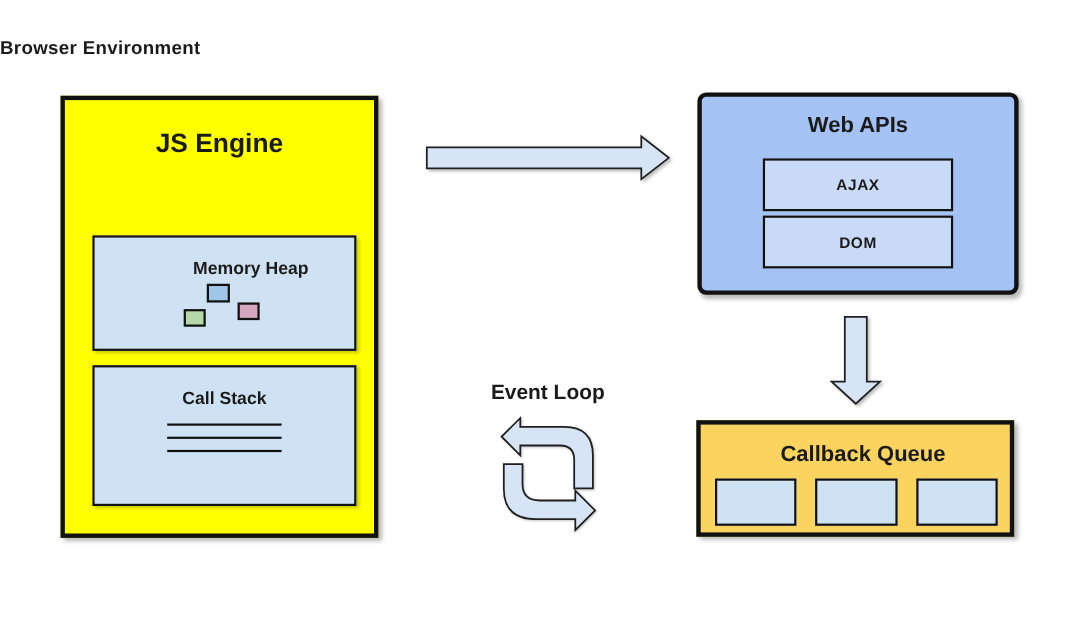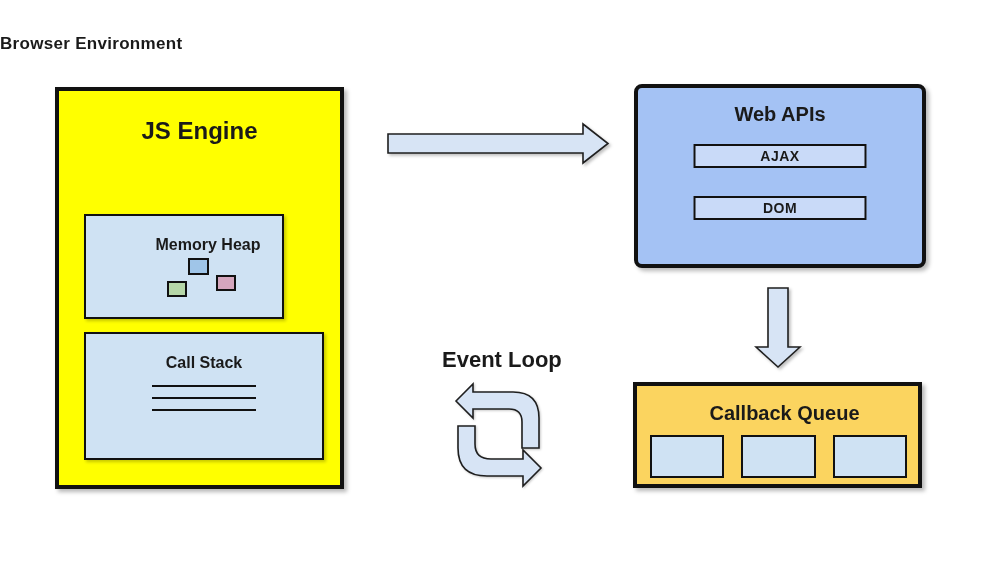--- a/index.html
+++ b/index.html
@@ -21,59 +21,59 @@
   .title{position:absolute;top:34px;left:0;width:100%;text-align:left;
          font-size:17px;font-weight:700;letter-spacing:.3px;}
 
   
   .js-engine{position:absolute;left:55px;top:87px;width:289px;height:402px;
              background:var(--js-engine-fill);border:4px solid var(--border);
              box-shadow:3px 3px 4px rgba(0,0,0,.28);}
   .js-engine-label{margin-top:26px;text-align:center;font-size:24px;font-weight:800;}
   .panel{position:absolute;background:var(--panel-fill);border:2px solid var(--border);
          box-shadow:2px 2px 3px rgba(0,0,0,.22);}
-  .memory-heap{left:25px;top:123px;width:200px;height:105px;padding-left:48px;}
+  .memory-heap{left:25px;top:123px;width:240px;height:105px;padding-left:48px;}
   .call-stack{left:25px;top:241px;width:240px;height:128px;}
   .panel-label{margin-top:20px;text-align:center;font-size:16px;font-weight:800;}
   .heap-block{position:absolute;border:2px solid var(--border);}
   .heap-block.blue{left:102px;top:42px;width:21px;height:17px;background:var(--heap-block-blue);}
   .heap-block.green{left:81px;top:65px;width:20px;height:16px;background:var(--heap-block-green);}
   .heap-block.pink{left:130px;top:59px;width:20px;height:16px;background:var(--heap-block-pink);}
   .stack-line{width:104px;height:2px;background:var(--border);margin:10px auto 0;}
   .stack-line.first{margin-top:13px;}
 
   
   .arrow-svg{position:absolute;filter:drop-shadow(2px 2px 1.5px rgba(0,0,0,.25));}
   .arrow-shape{fill:var(--arrow-fill);stroke:#1f1f1f;stroke-width:1.6;stroke-linejoin:miter;}
   .arrow-right{left:386px;top:122px;}
   .arrow-down{left:754px;top:287px;}
 
   
   .web-apis{position:absolute;left:634px;top:84px;width:292px;height:184px;
             background:var(--web-apis-fill);border:4px solid var(--border);
             border-radius:8px;box-shadow:3px 3px 4px rgba(0,0,0,.28);}
   .web-apis-label{margin-top:15px;text-align:center;font-size:20px;font-weight:800;}
-  .api-item{position:absolute;left:50%;transform:translateX(-50%);width:173px;height:24px;
+  .api-item{position:absolute;left:50%;transform:translateX(-50%);width:173px;height:48px;
             background:var(--web-apis-item-fill);border:2px solid var(--border);
             display:flex;align-items:center;justify-content:center;
             font-size:14px;font-weight:800;letter-spacing:.5px;}
   .api-item.ajax{top:56px;}
   .api-item.dom{top:108px;}
 
   
   .callback-queue{position:absolute;left:633px;top:382px;width:289px;height:106px;
                   background:var(--callback-queue-fill);border:4px solid var(--border);
                   box-shadow:3px 3px 4px rgba(0,0,0,.28);}
   .callback-queue-label{margin-top:16px;text-align:center;font-size:20px;font-weight:800;padding-left:14px;}
   .queue-slots{position:absolute;left:13px;right:11px;top:49px;display:flex;gap:17px;}
   .queue-slot{flex:1;height:43px;background:var(--panel-fill);border:2px solid var(--border);}
 
   
   .event-loop{position:absolute;left:442px;top:347px;width:112px;text-align:center;}
-  .event-loop-label{font-size:22px;font-weight:800;white-space:nowrap;}
+  .event-loop-label{font-size:19px;font-weight:800;white-space:nowrap;}
   .event-loop-icon{margin-top:9px;filter:drop-shadow(1.5px 1.5px 1px rgba(0,0,0,.22));}
 </style>
 </head>
 <body>
 
 <div class="stage">
 
   <div class="title">Browser Environment</div>
 
   <div class="js-engine">

